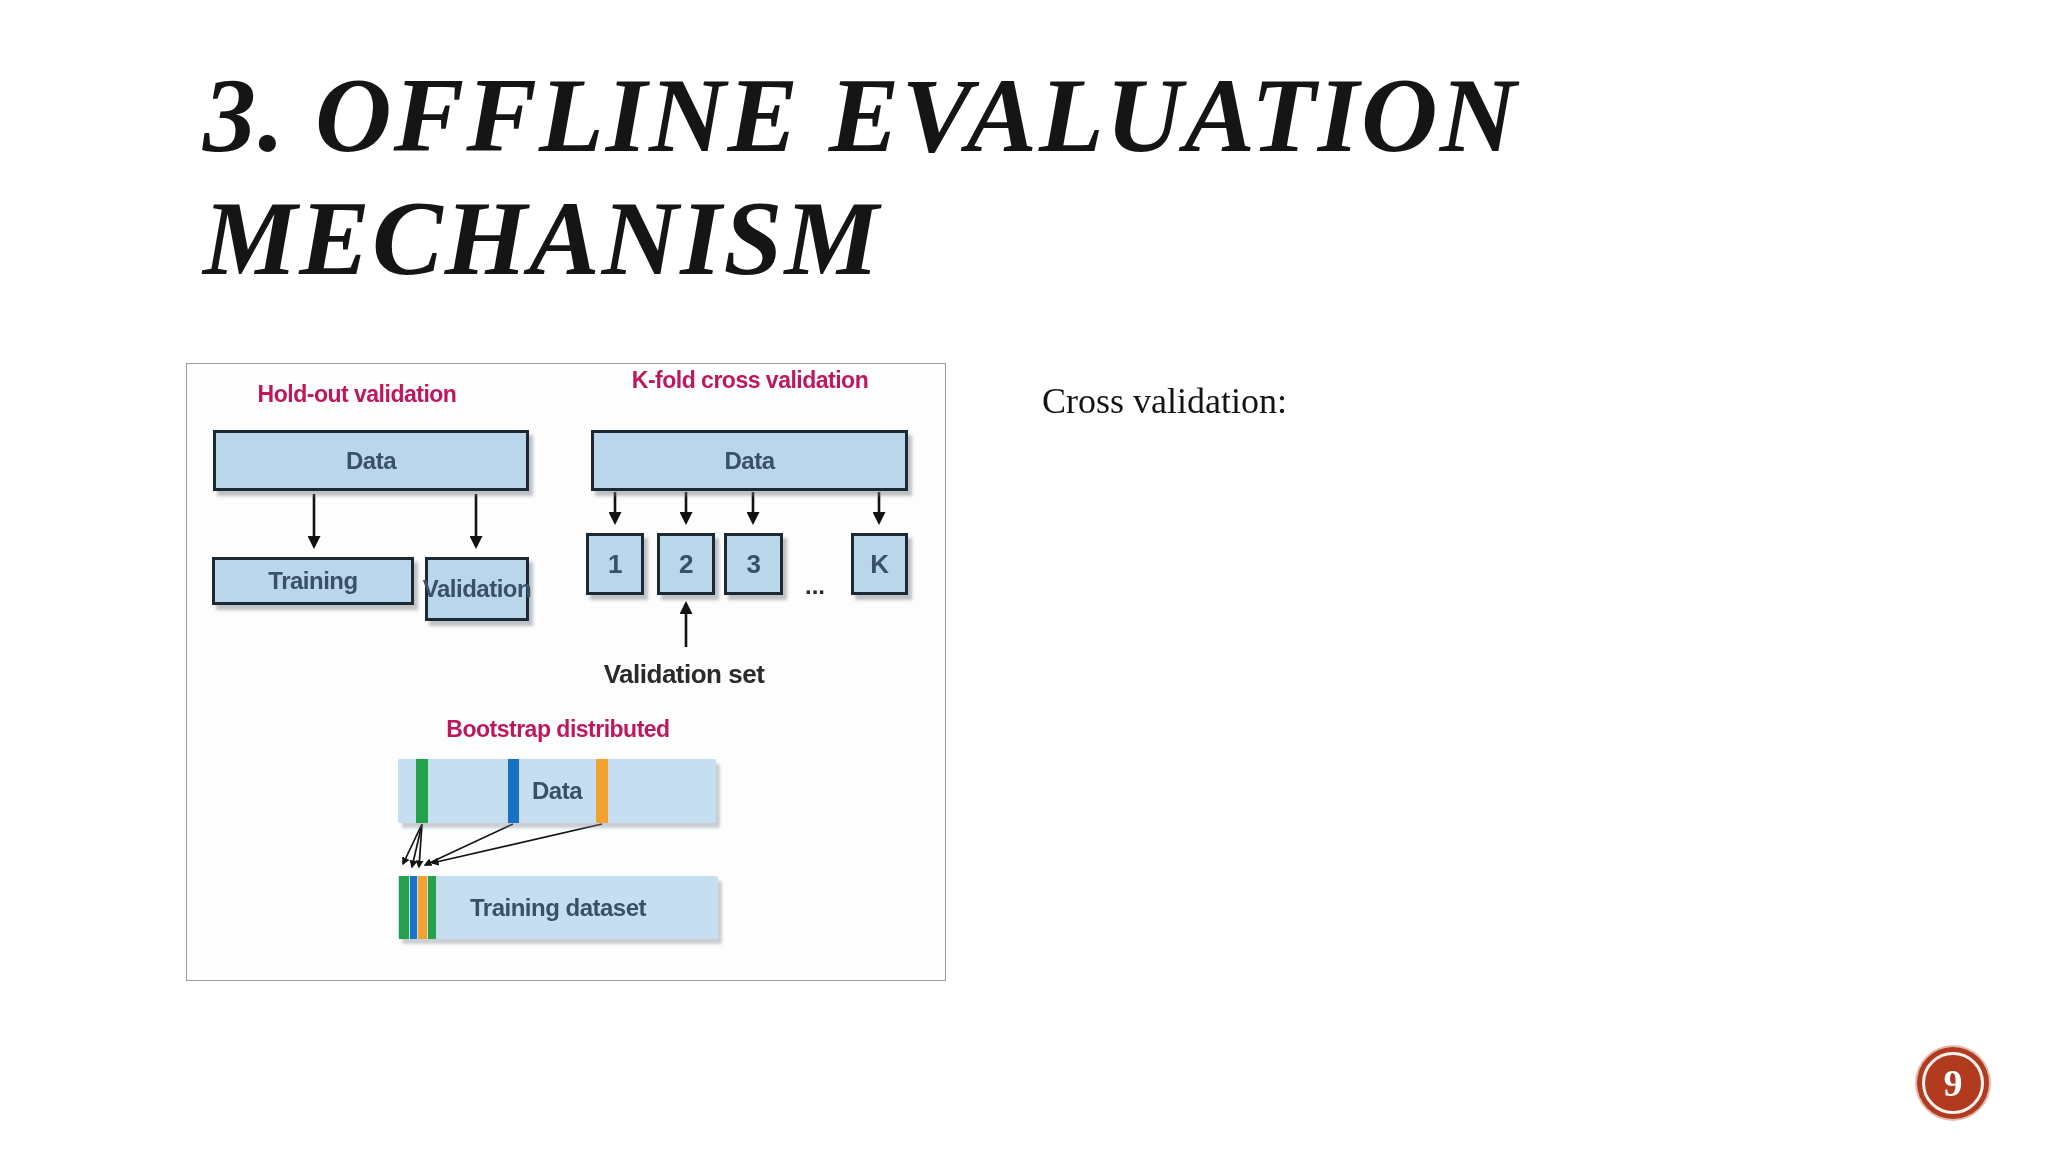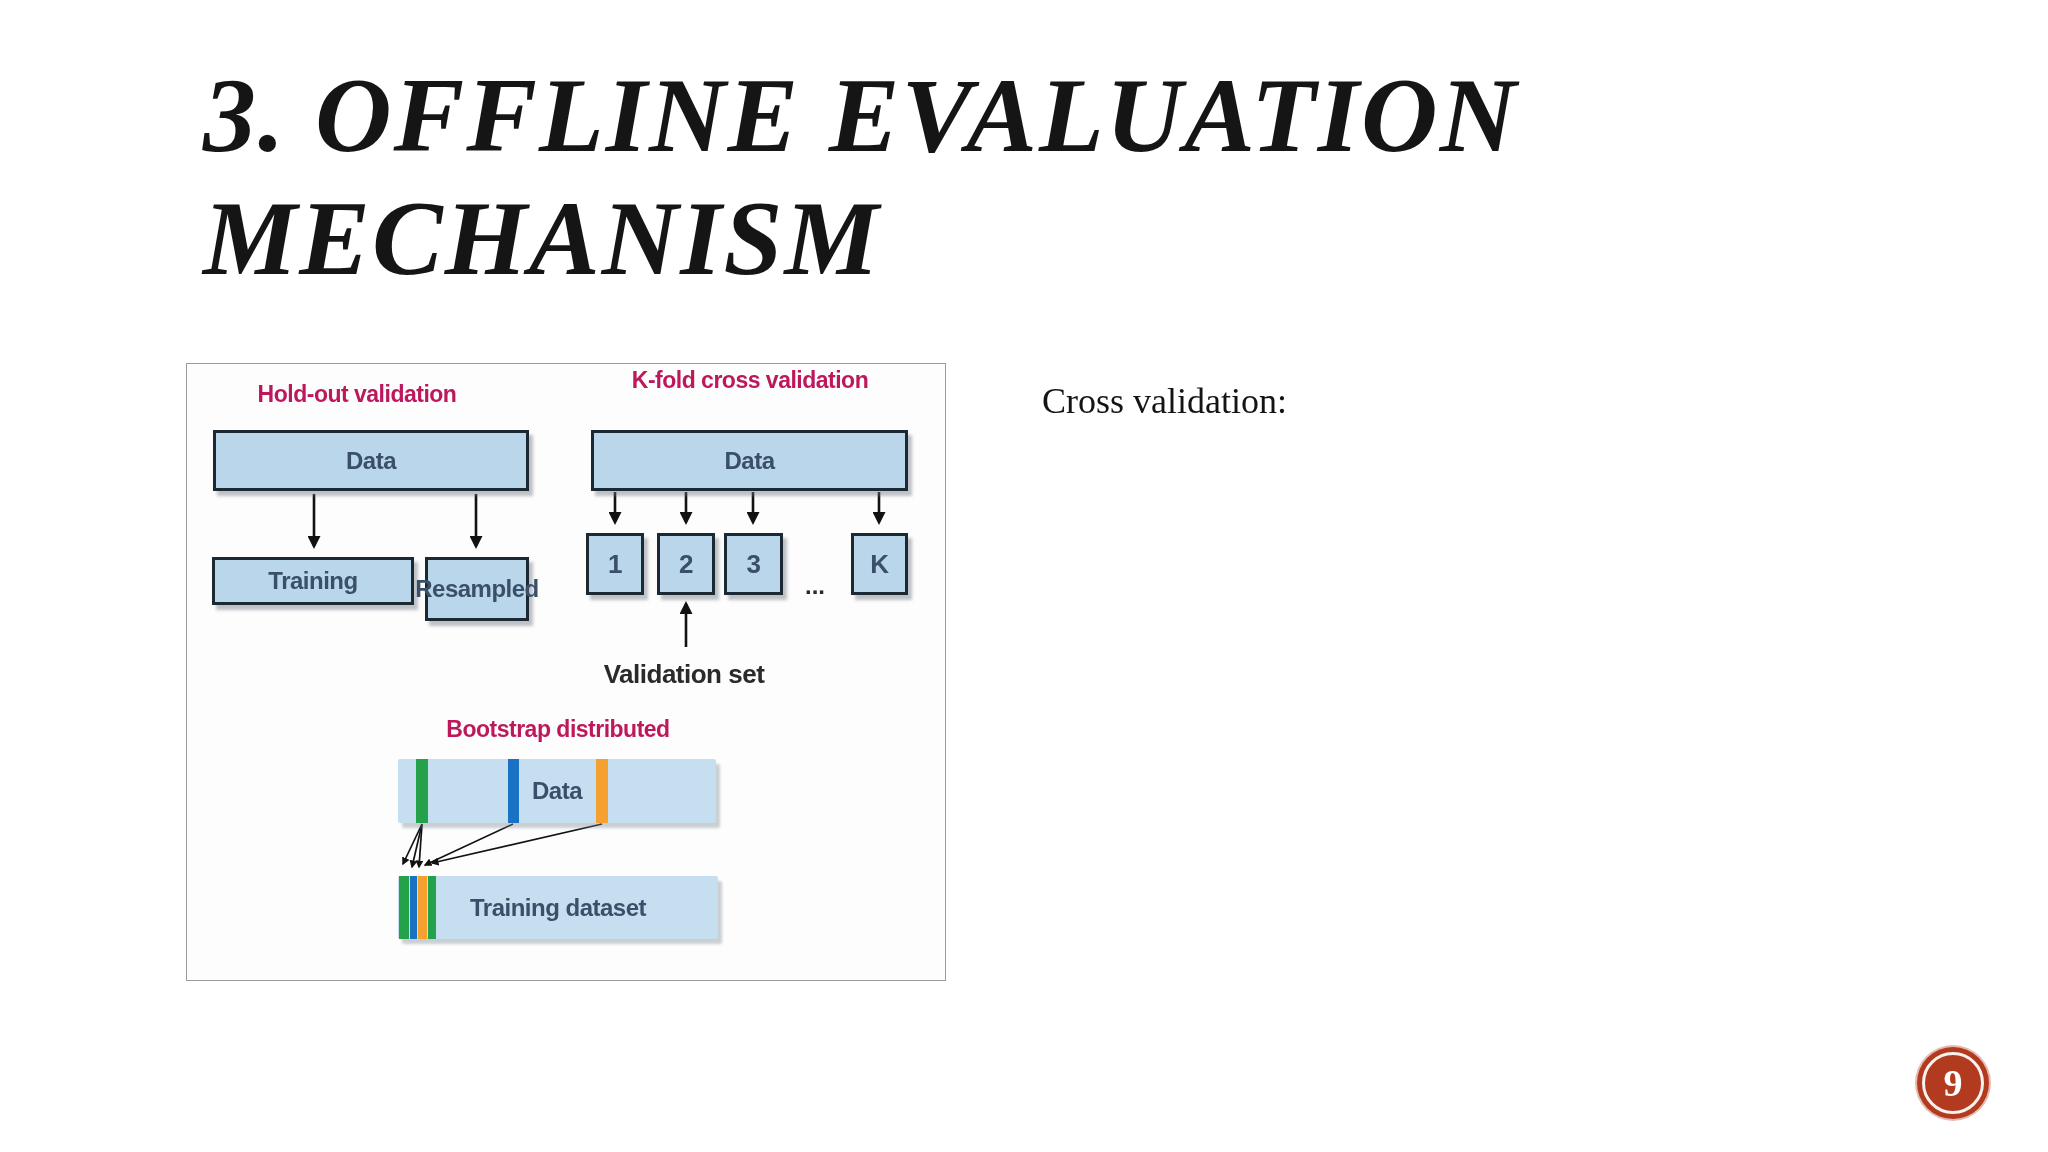--- a/index.html
+++ b/index.html
@@ -106,21 +106,21 @@
       <line x1="235" y1="460" x2="216" y2="500" stroke="#121212" stroke-width="1.7" marker-end="url(#ahs)"></line>
       <line x1="235" y1="460" x2="225" y2="503" stroke="#121212" stroke-width="1.7" marker-end="url(#ahs)"></line>
       <line x1="235" y1="460" x2="232" y2="503" stroke="#121212" stroke-width="1.7" marker-end="url(#ahs)"></line>
       <line x1="326" y1="460" x2="238" y2="501" stroke="#121212" stroke-width="1.7" marker-end="url(#ahs)"></line>
       <line x1="415" y1="460" x2="245" y2="499" stroke="#121212" stroke-width="1.7" marker-end="url(#ahs)"></line>
     </svg>
 
     <div class="seclab" style="left:170px;top:17px">Hold-out validation</div>
     <div class="bx" style="left:26px;top:66px;width:316px;height:61px">Data</div>
     <div class="bx" style="left:25px;top:193px;width:202px;height:48px">Training</div>
-    <div class="bx" style="left:238px;top:193px;width:104px;height:64px">Resampled</div>
+    <div class="bx" style="left:238px;top:193px;width:104px;height:64px">Validation</div>
 
     <div class="seclab" style="left:563px;top:3px">K-fold cross validation</div>
     <div class="bx" style="left:404px;top:66px;width:317px;height:61px">Data</div>
     <div class="bx" style="left:399px;top:169px;width:58px;height:62px;font-size:26px">1</div>
     <div class="bx" style="left:470px;top:169px;width:58px;height:62px;font-size:26px">2</div>
     <div class="bx" style="left:537px;top:169px;width:59px;height:62px;font-size:26px">3</div>
     <div class="bx" style="left:664px;top:169px;width:57px;height:62px;font-size:26px">K</div>
     <div class="dots" style="left:628px;top:208px">...</div>
     <div class="smlab" style="left:497px;top:295px">Validation set</div>
 

